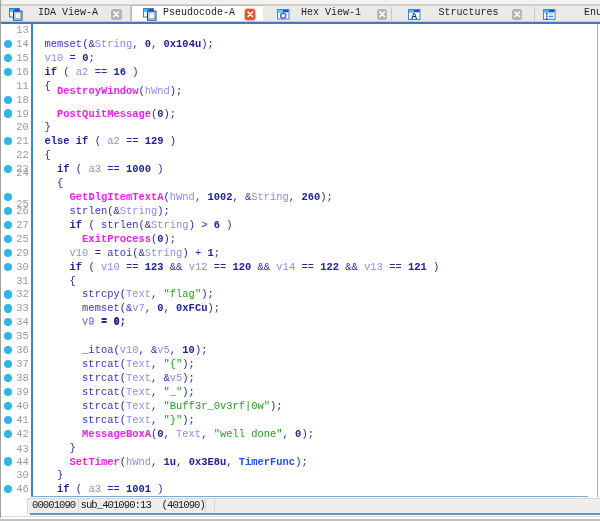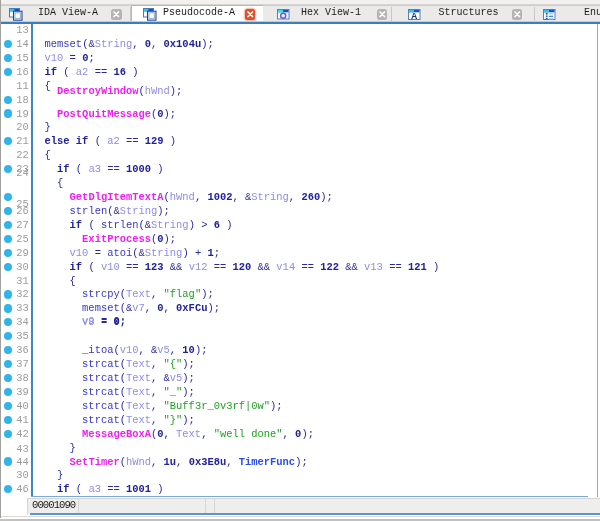--- a/index.html
+++ b/index.html
@@ -341,16 +341,17 @@
 <div class="cl" style="top:441.60px">&nbsp;&nbsp;&nbsp;&nbsp;&nbsp;&nbsp;<span class="p">}</span></div>
 <div class="cl" style="top:455.52px">&nbsp;&nbsp;&nbsp;&nbsp;&nbsp;&nbsp;<span class="i">SetTimer</span><span class="p">(</span><span class="v">hWnd</span><span class="p">, </span><span class="k">1u</span><span class="p">, </span><span class="k">0x3E8u</span><span class="p">, </span><span class="c">TimerFunc</span><span class="p">);</span></div>
 <div class="cl" style="top:469.44px">&nbsp;&nbsp;&nbsp;&nbsp;<span class="p">}</span></div>
 <div class="cl" style="top:483.36px">&nbsp;&nbsp;&nbsp;&nbsp;<span class="k">if</span><span class="p"> ( </span><span class="v">a3</span><span class="p"> == </span><span class="k">1001</span><span class="p"> )</span></div>
 <div id="statusbar">
   <div class="seg" style="left:27px;width:50.5px;"></div>
   <div class="seg" style="left:77.5px;width:127.5px;"></div>
   <div class="seg" style="left:205px;width:9px;"></div>
   <div class="seg" style="left:214px;width:386px;border-right:none;"></div>
   <span class="stext" style="left:32px;">00001090</span>
+  <span class="stext" style="left:80.5px;">sub_401090:13&nbsp;&nbsp;(401090)</span>
 </div>
 <div id="bot1"></div>
 <div id="bot2"></div>
 <div id="bot3"></div>
 <div id="leftborder"></div>
 </body></html>

